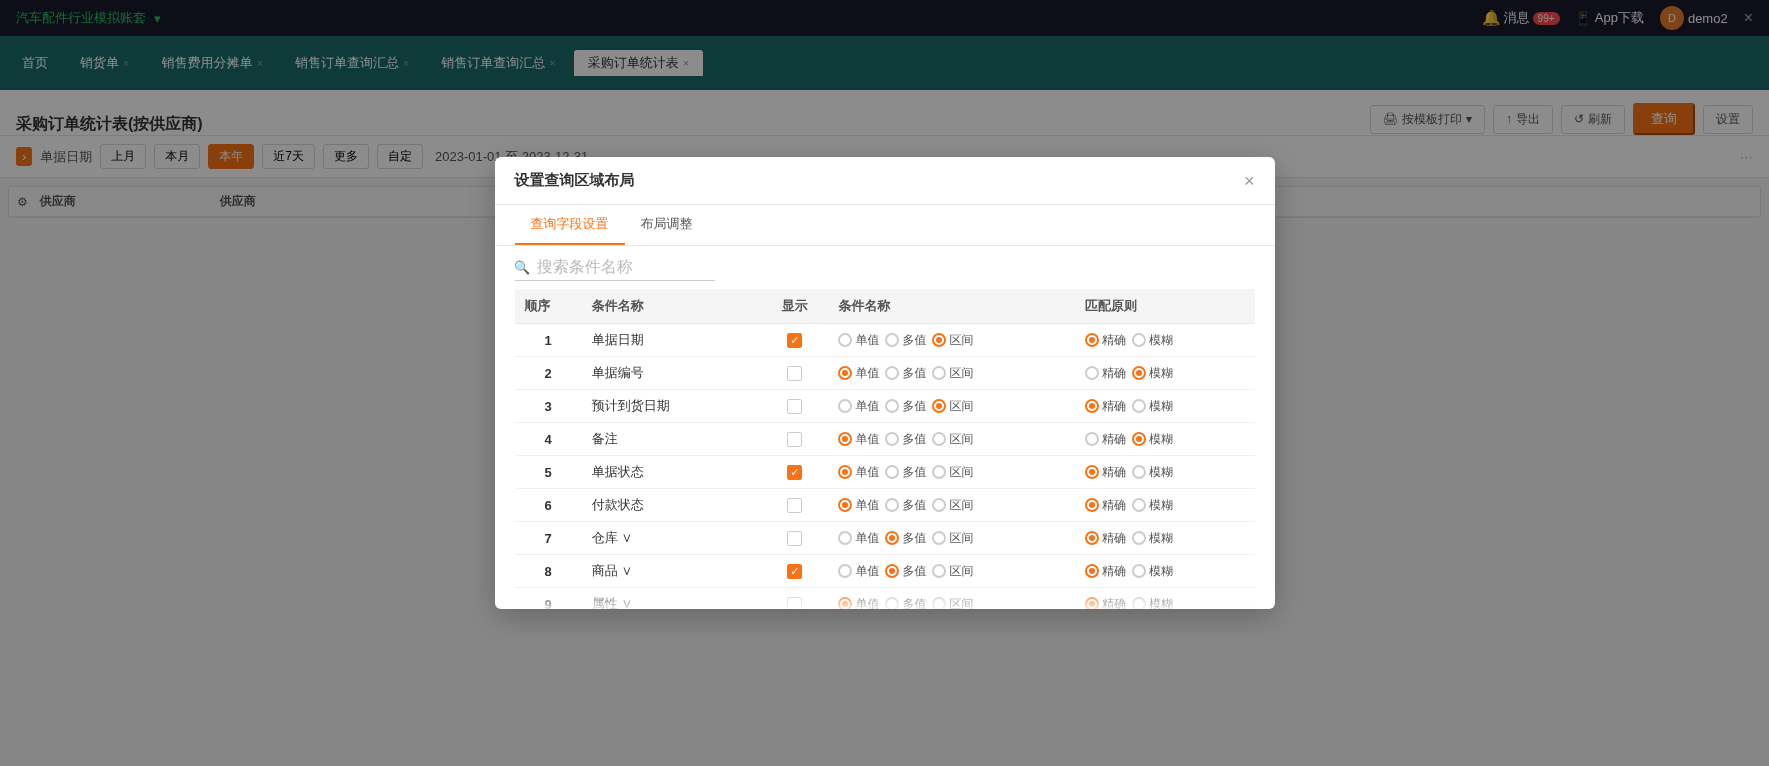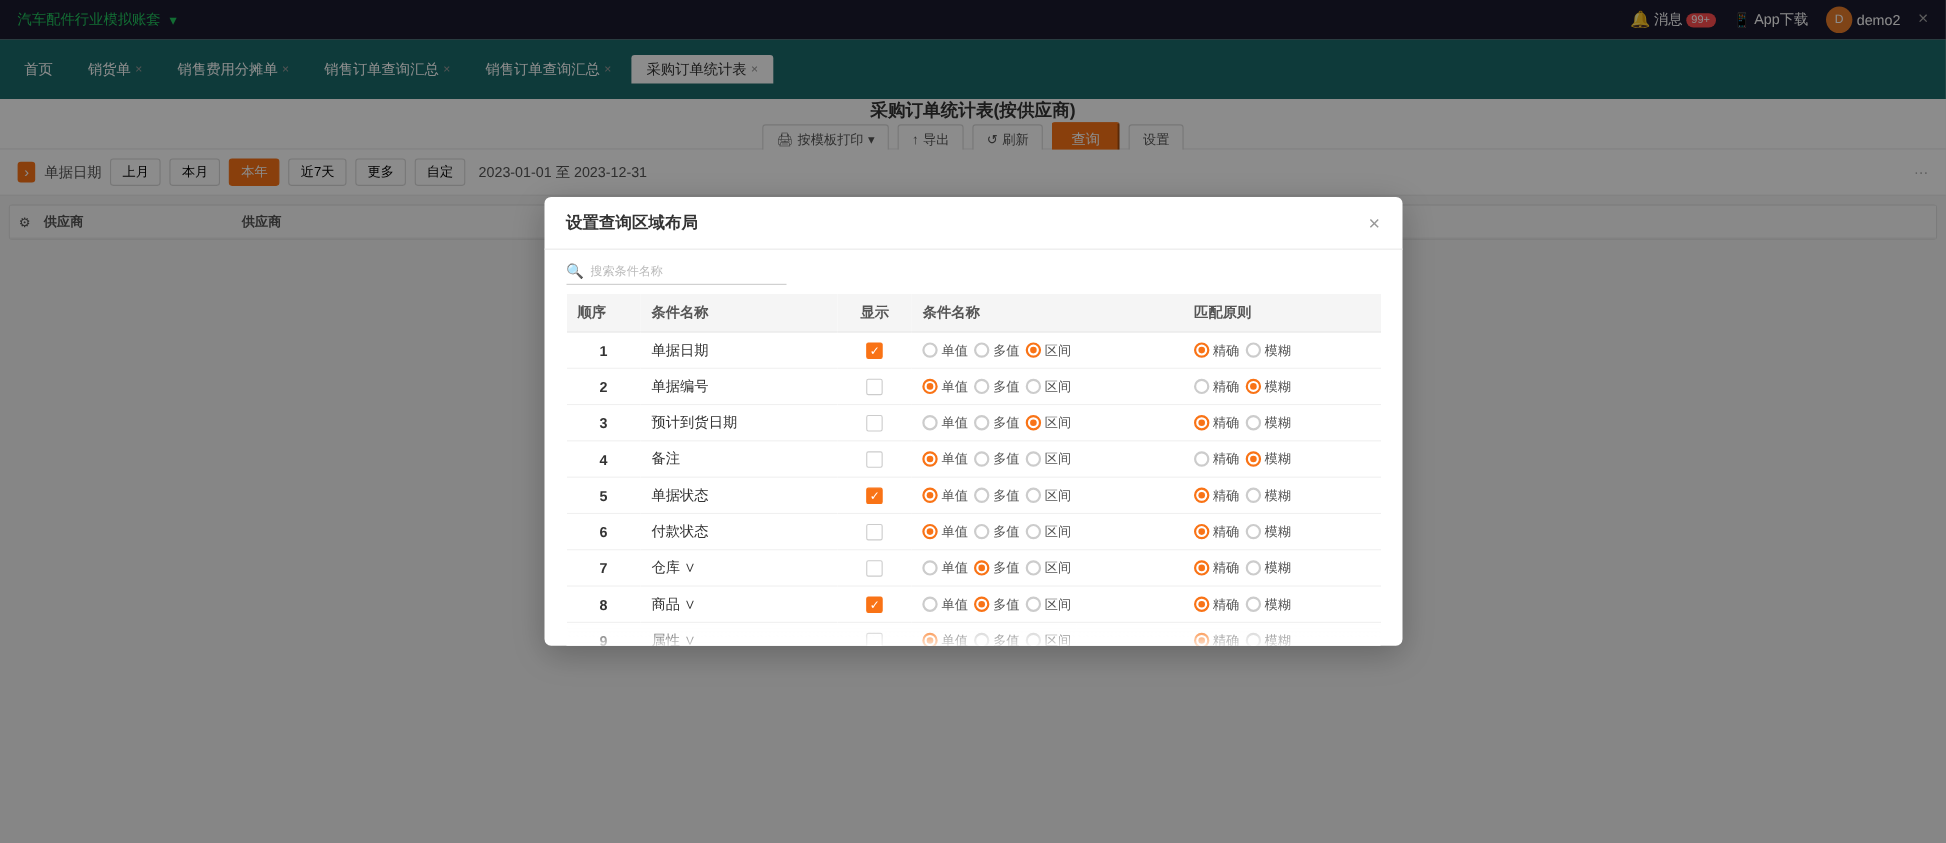--- a/index.html
+++ b/index.html
@@ -40,25 +40,24 @@
       gap: 4px;
     }
     .tab-item.active { background: #fff; color: #333; }
     .tab-item .tab-close { font-size: 11px; color: #999; }
 
     
     .page-header {
       height: 46px;
       background: #fff;
       display: flex;
-      align-items: center;
+      align-items: flex-end;
       padding: 0 16px;
       border-bottom: 1px solid #e8e8e8;
       justify-content: space-between;
-      flex-direction: column;
     }
     .page-title { font-size: 16px; font-weight: bold; color: #333; }
     .page-actions { display: flex; align-items: center; gap: 8px; }
     .btn-action { padding: 5px 12px; border: 1px solid #d9d9d9; background: #fff; border-radius: 3px; cursor: pointer; font-size: 12px; color: #555; display: flex; align-items: center; gap: 4px; }
     .btn-primary { background: #f97316; color: #fff; border-color: #f97316; border-radius: 3px; padding: 5px 16px; cursor: pointer; font-size: 13px; }
 
     
     .filter-bar {
       background: #fff;
       padding: 8px 16px;
@@ -128,21 +127,21 @@
       display: flex;
       align-items: center;
       border-bottom: 1px solid #ccc;
       padding-bottom: 4px;
       gap: 6px;
       width: 200px;
     }
     .search-wrap input {
       border: none;
       outline: none;
-      font-size: 11px;
+      font-size: 16px;
       color: #333;
       width: 160px;
     }
     .search-wrap input::placeholder { color: #bbb; }
 
     
     .modal-table { padding: 0 20px; flex: 1; overflow: hidden; }
     .modal-table-inner { overflow-y: auto; max-height: 320px; }
     .mtable {
       width: 100%;
@@ -337,20 +336,28 @@
 </div>
 
 <div class="overlay">
   <div class="modal">
 
     <div class="modal-header">
       <span class="modal-title">设置查询区域布局</span>
       <span class="modal-close">×</span>
     </div>
 
+    <div class="modal-tabs">
+      <div class="modal-tab active">
+        <span>查询字段设置</span>
+      </div>
+      <div class="modal-tab">
+        <span>布局调整</span>
+      </div>
+    </div>
 
     <div class="modal-search">
       <div class="search-wrap">
         <span style="color:#999;">🔍</span>
         <input type="text" placeholder="搜索条件名称" style="">
       </div>
     </div>
 
     <div class="modal-table">
       <div class="table-fade">

